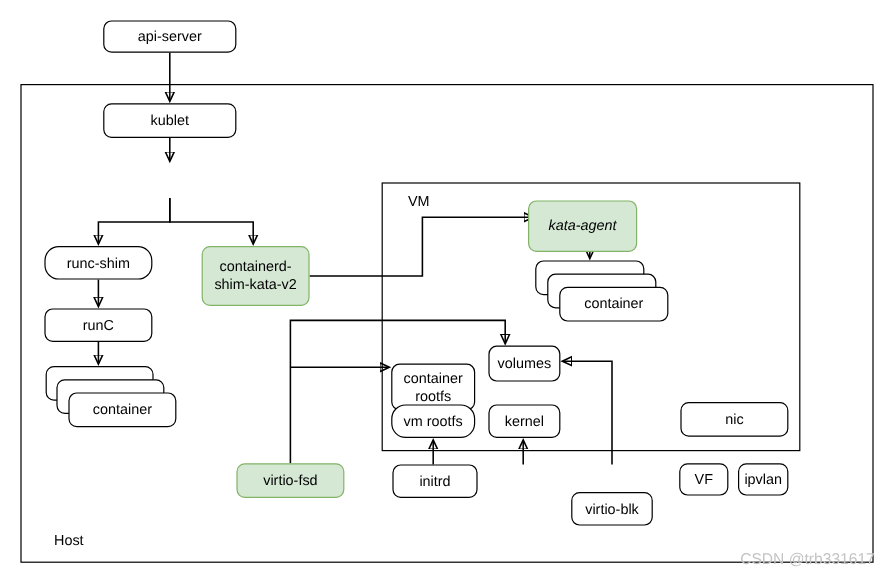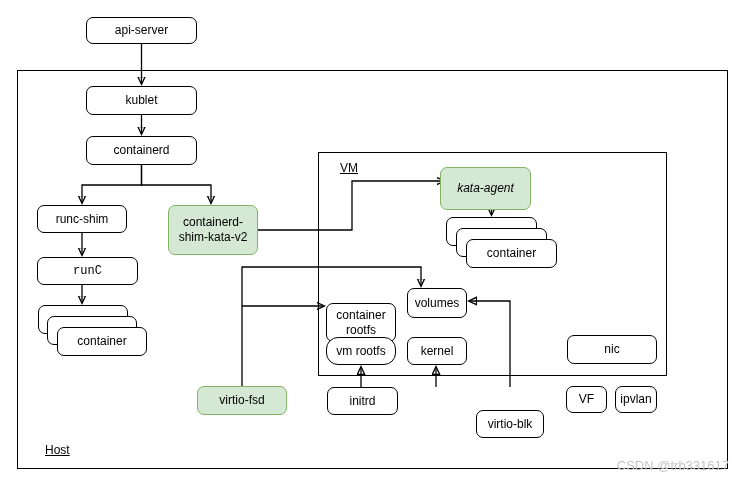--- a/index.html
+++ b/index.html
@@ -21,21 +21,20 @@
     position: absolute;
     border: 1.3px solid var(--line);
     background: transparent;
     box-sizing: border-box;
   }
   .boundary-label {
     position: absolute;
     font-size: 12px;
     color: #000;
     white-space: nowrap;
-    text-decoration: underline;
   }
   svg.edges {
     position: absolute;
     left: 0; top: 0;
     width: 743px; height: 488px;
     pointer-events: none;
   }
   svg.edges path {
     fill: none;
     stroke: var(--line);
@@ -93,24 +92,23 @@
     <path d="M491.5 196 L491.5 215" marker-end="url(#arrow)"></path>
     <path d="M242 386 L242 267 L421 267 L421 286" marker-end="url(#arrow)"></path>
     <path d="M242 306 L324 306" marker-end="url(#arrow)"></path>
     <path d="M361 387 L361 367" marker-end="url(#arrow)"></path>
     <path d="M436 387 L436 367" marker-end="url(#arrow)"></path>
     <path d="M510 387 L510 301 L469 301" marker-end="url(#arrow)"></path>
   </svg>
 
   <div class="node" style="left:86px; top:17px; width:111px; height:27px;">api-server</div>
   <div class="node" style="left:86px; top:86px; width:111px; height:29px;">kublet</div>
-  <div class="node" style="left:86px; top:136px; width:111px; height:29px;">containerd</div>
 
-  <div class="node" style="left:37px; top:205px; width:90px; height:28px;">runc-shim</div>
-  <div class="node" style="left:37px; top:257px; width:101px; height:28px;font-family:Liberation Mono, monospace;">runC</div>
+  <div class="node" style="left:37px; top:205px; width:90px; height:28px;border-radius:12px;">runc-shim</div>
+  <div class="node" style="left:37px; top:257px; width:90px; height:28px;">runC</div>
   <div class="node" style="left:38px; top:305px; width:90px; height:29px;"></div>
   <div class="node" style="left:47px; top:316px; width:90px; height:29px;"></div>
   <div class="node" style="left:57px; top:327px; width:90px; height:29px;">container</div>
 
   <div class="node green" style="left:168px; top:205px; width:90px; height:50px;">containerd-shim-kata-v2</div>
   <div class="node green" style="left:197px; top:386px; width:90px; height:29px;">virtio-fsd</div>
 
   <div class="node green" style="left:440px; top:167px; width:91px; height:43px;font-style:italic;">kata-agent</div>
   <div class="node" style="left:446px; top:217px; width:91px; height:29px;"></div>
   <div class="node" style="left:456px; top:228px; width:91px; height:29px;"></div>

